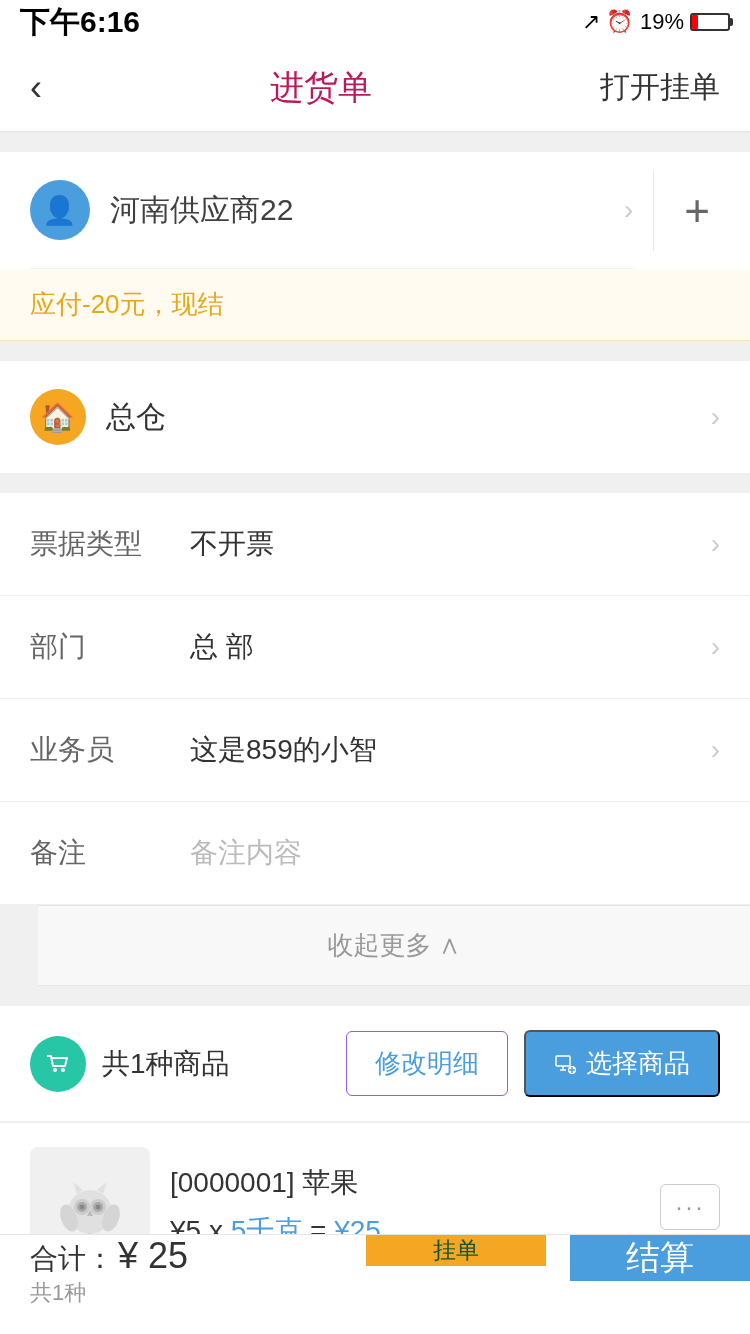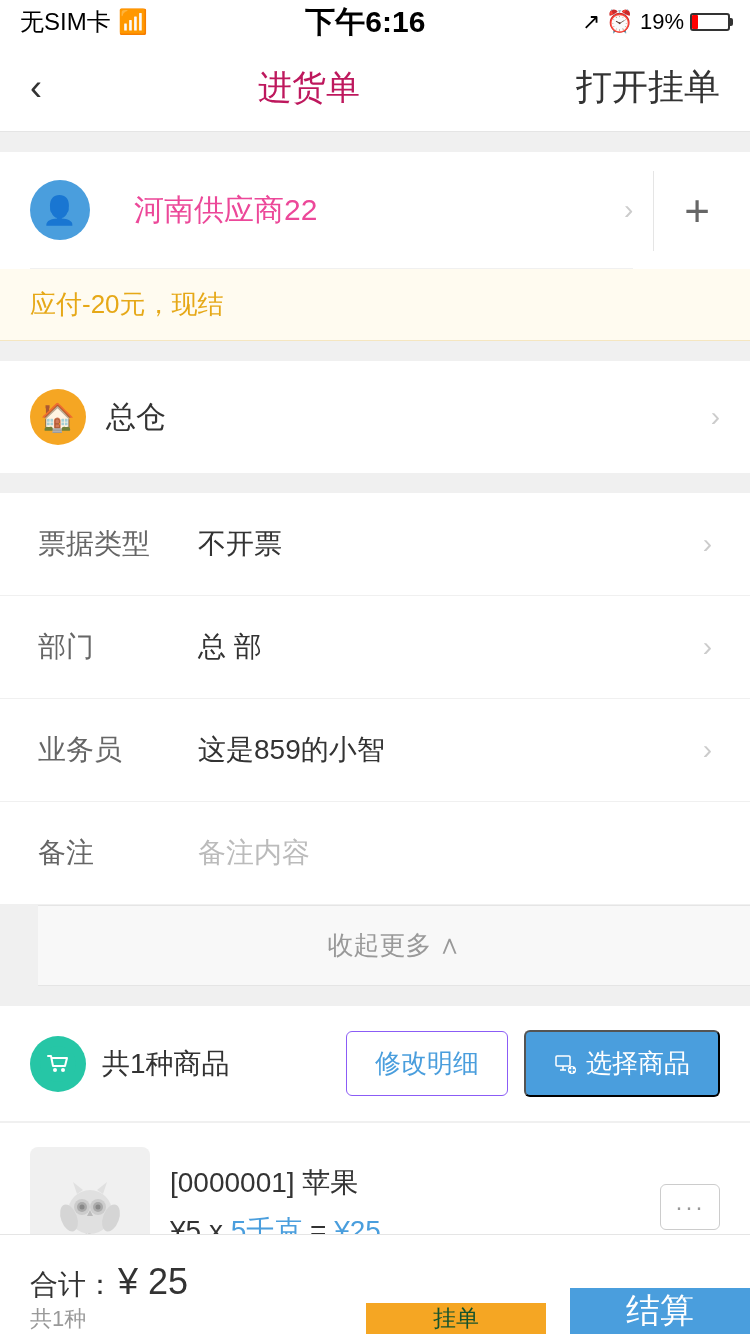--- a/index.html
+++ b/index.html
@@ -55,21 +55,21 @@
       height: 88px;
       background: #fff;
       display: flex;
       align-items: center;
       justify-content: space-between;
       padding: 0 30px;
       border-bottom: 1px solid #e5e5e5;
     }
     .nav-back { font-size: 36px; color: #333; cursor: pointer; }
     .nav-title { font-size: 34px; font-weight: 500; color: #be185d; }
-    .nav-action { font-size: 36px; color: #333; }
+    .nav-action { font-size: 30px; color: #333; }
 
     
     .section-gap { height: 20px; background: #f0f0f0; }
 
     
     .supplier-section {
       background: #fff;
       display: flex;
       align-items: center;
       padding: 0 30px;
@@ -83,21 +83,21 @@
     }
     .supplier-avatar {
       width: 60px; height: 60px;
       border-radius: 50%;
       background: #4a9edd;
       display: flex; align-items: center; justify-content: center;
       color: white; font-size: 28px;
       margin-right: 20px;
       flex-shrink: 0;
     }
-    .supplier-name { flex: 1; font-size: 30px; color: #ec4899; margin-left: 24px; }
+    .supplier-name { flex: 1; font-size: 30px; color: #404040; }
     .chevron { font-size: 28px; color: #ccc; }
     .divider-v { width: 1px; height: 80px; background: #e5e5e5; margin: 0 20px; }
     .add-btn { font-size: 44px; color: #666; padding: 10px; }
 
     
     .notice-bar {
       background: #fffbf0;
       padding: 18px 30px;
       font-size: 26px;
       color: #e6a817;
@@ -120,21 +120,21 @@
       margin-right: 20px;
       flex-shrink: 0;
     }
     .warehouse-name { flex: 1; font-size: 30px; color: #333; }
 
     
     .form-section { background: #fff; }
     .form-row {
       display: flex;
       align-items: center;
-      padding: 32px 38px;
+      padding: 32px 30px;
       border-bottom: 1px solid #f0f0f0;
     }
     .form-label { width: 160px; font-size: 28px; color: #666; flex-shrink: 0; }
     .form-value { flex: 1; font-size: 28px; color: #333; }
     .form-value.placeholder { color: #bbb; }
 
     
     .collapse-bar {
       background: #f8f8f8;
       text-align: center;
@@ -220,21 +220,21 @@
     }
 
     
     .footer {
       position: fixed;
       bottom: 0;
       left: 0;
       width: 750px;
       height: 100px;
       display: flex;
-      align-items: flex-end;
+      align-items: flex-start;
       background: #fff;
       border-top: 1px solid #e5e5e5;
     }
     .footer-total {
       flex: 1;
       display: flex;
       flex-direction: column;
       justify-content: center;
       padding: 0 30px;
       background: #fff;
@@ -256,24 +256,20 @@
       font-size: 34px;
       display: flex; align-items: center; justify-content: center;
       cursor: pointer;
       margin-left: 24px;
     }
   </style>
 </head>
 <body>
 
 <div class="status-bar">
-  <div class="status-left">
-    <span>无SIM卡</span>
-    <span>📶</span>
-  </div>
   <div class="status-center">下午6:16</div>
   <div class="status-right">
     <span>↗</span>
     <span>⏰</span>
     <span>19%</span>
     <div class="battery-icon">
       <div class="battery-fill"></div>
     </div>
   </div>
 </div>

